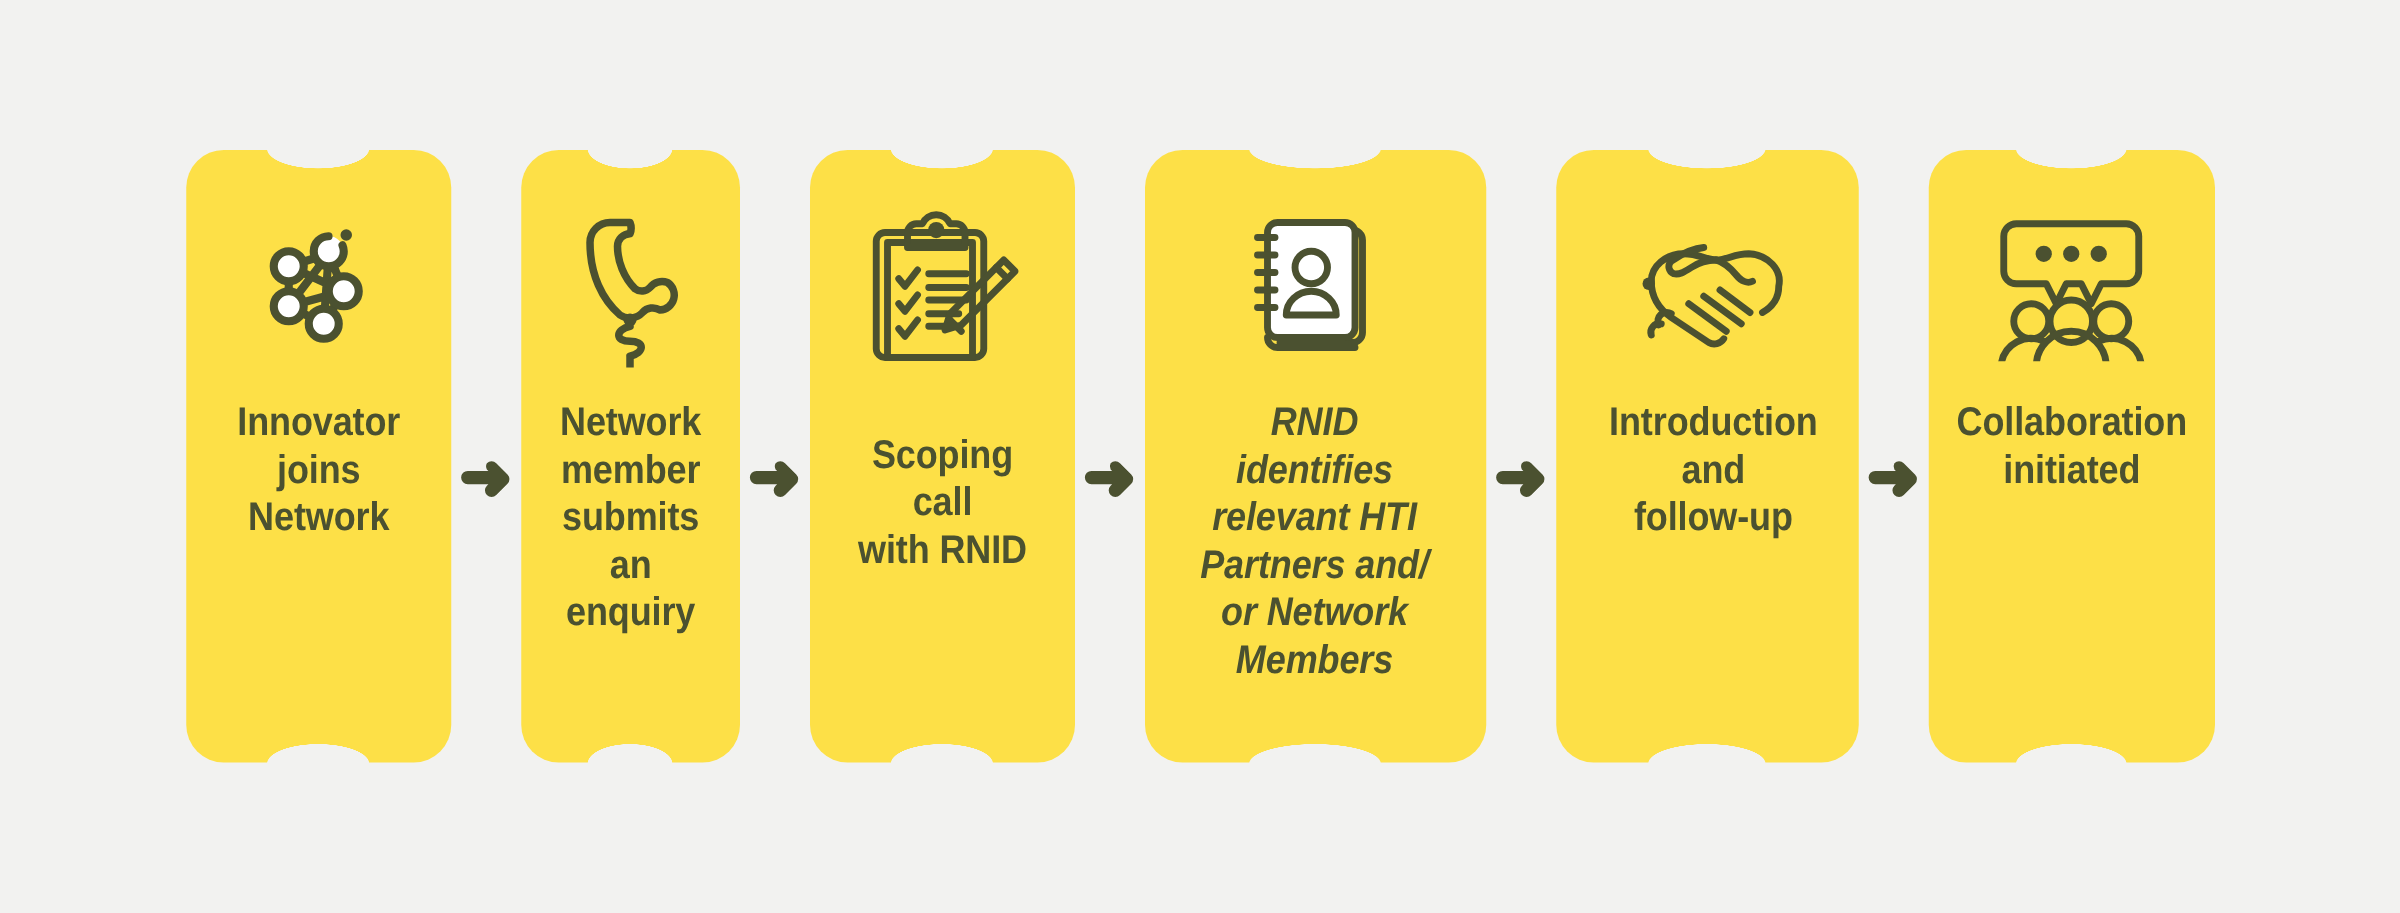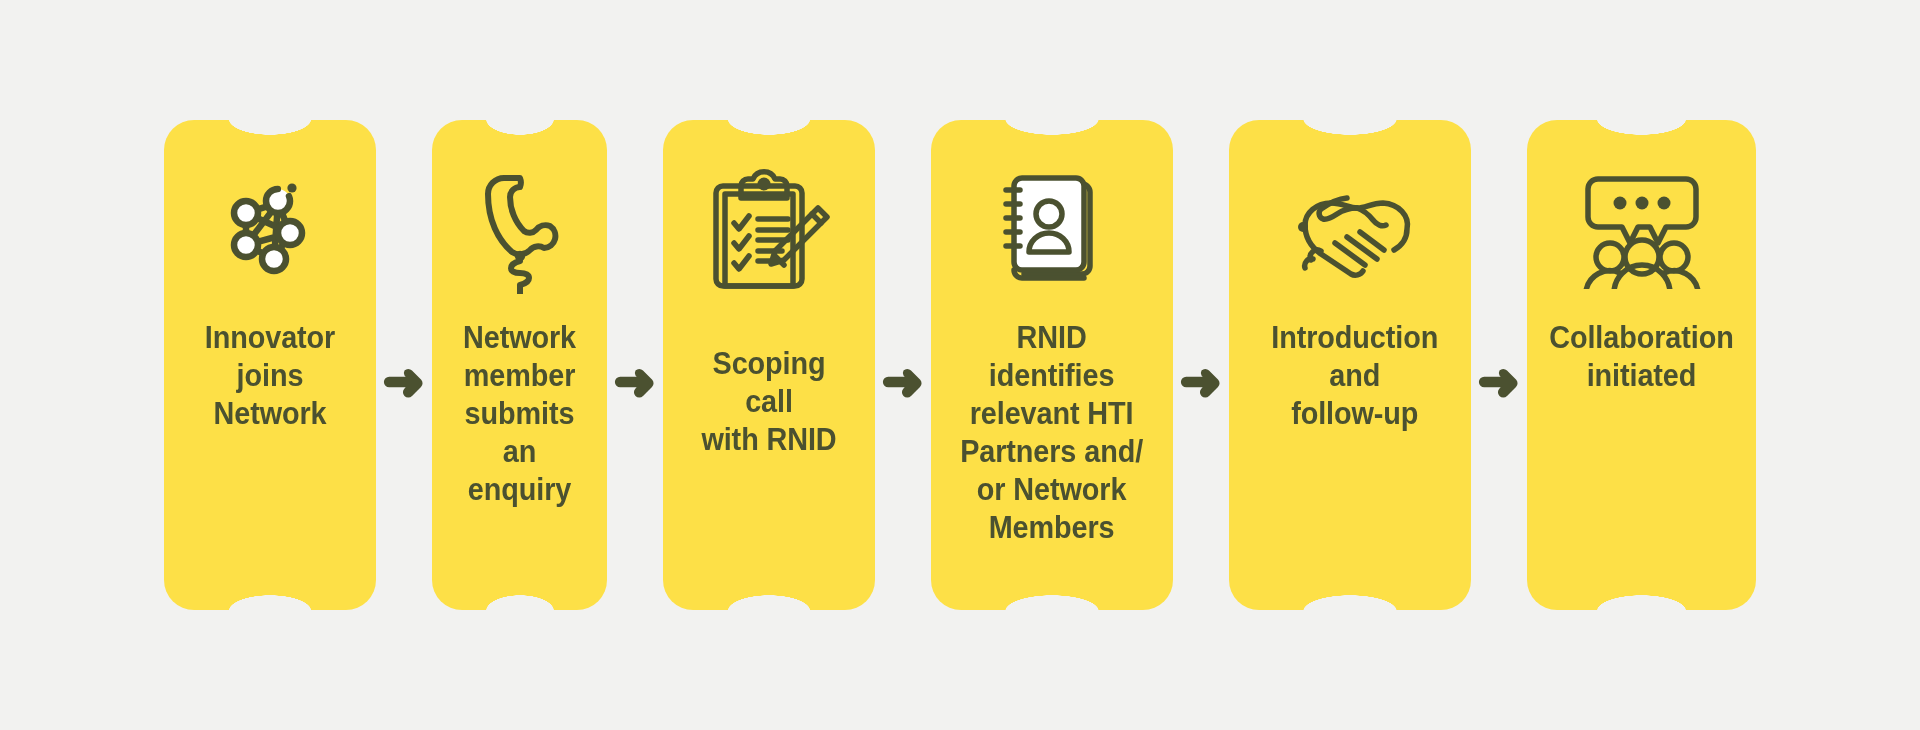--- a/index.html
+++ b/index.html
@@ -60,21 +60,21 @@
   }
   .step-card::after {
     bottom: -1px;
     -webkit-mask-image: radial-gradient(ellipse 50% 100% at 50% 100%, #000 60%, transparent 61%);
             mask-image: radial-gradient(ellipse 50% 100% at 50% 100%, #000 60%, transparent 61%);
   }
 
   .card-w-1 { width: 212px; }
   .card-w-2 { width: 175px; }
   .card-w-3 { width: 212px; gap: 26px; }
-  .card-w-4 { width: 242px; }
+  .card-w-4 { width: 273px; font-style: italic; }
   .card-w-5 { width: 242px; padding-left: 24px; }
   .card-w-6 { width: 229px; }
 
   .icon-slot {
     height: 150px;
     display: flex;
     align-items: center;
     justify-content: center;
     flex: 0 0 auto;
   }

